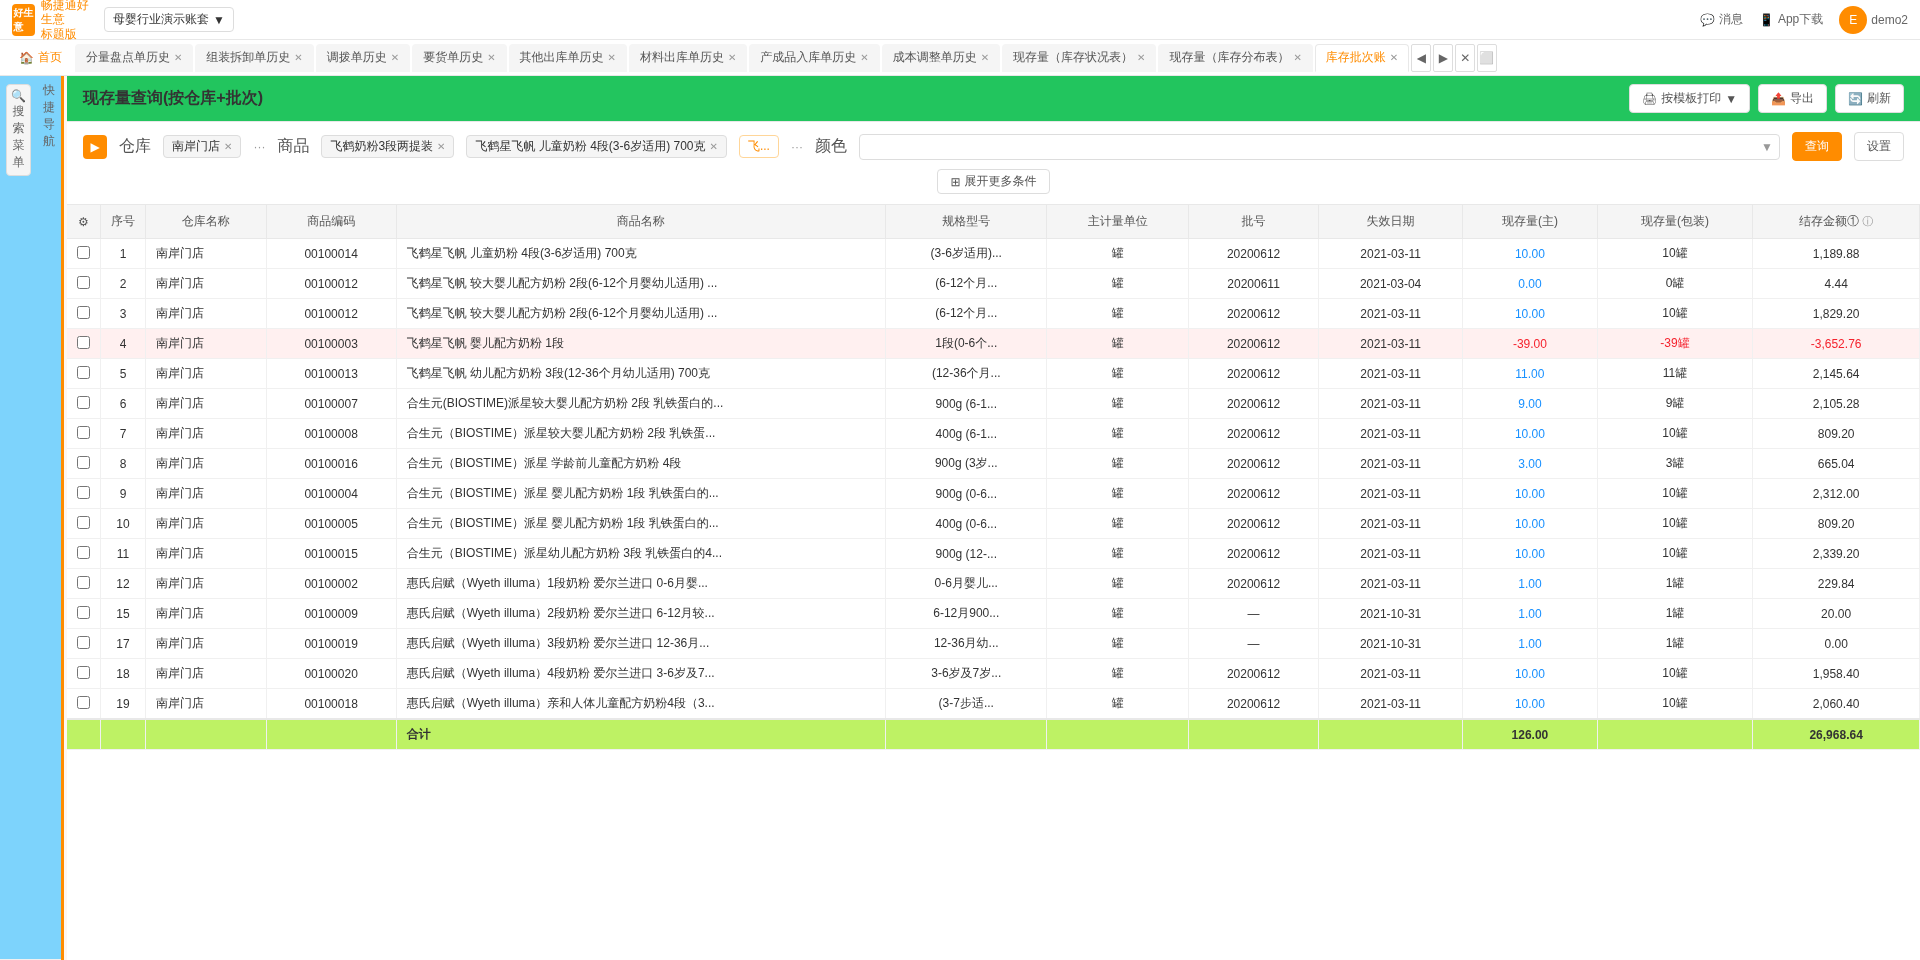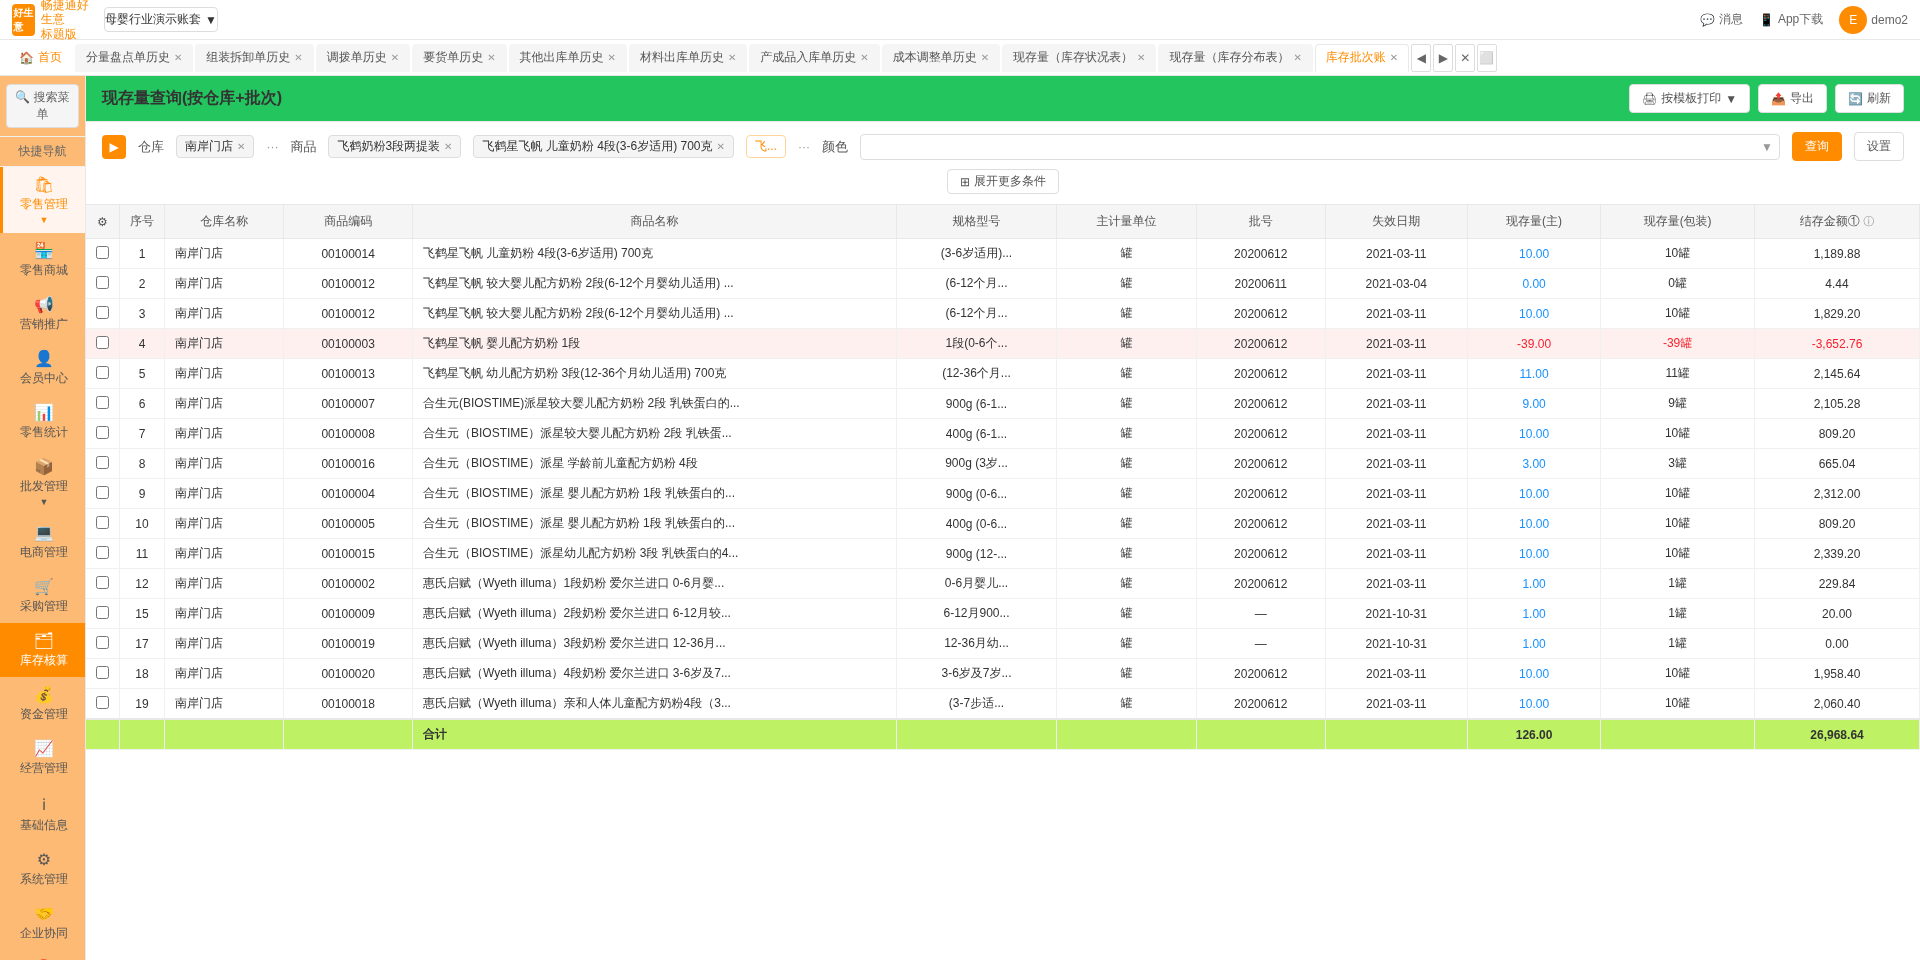--- a/index.html
+++ b/index.html
@@ -6,21 +6,21 @@
     body { background: #f5f5f5; display: flex; flex-direction: column; height: 960px; overflow: hidden; }
 
     
     .top-bar {
       display: flex; align-items: center; background: #fff; height: 40px;
       border-bottom: 1px solid #e8e8e8; padding: 0 12px; gap: 12px; flex-shrink: 0;
     }
     .logo { display: flex; align-items: center; gap: 6px; width: 80px; }
     .logo-icon { width: 32px; height: 32px; background: #ff8c00; border-radius: 4px; display: flex; align-items: center; justify-content: center; color: #fff; font-size: 10px; font-weight: bold; }
     .logo-text { color: #ff8c00; font-size: 11px; line-height: 1.2; }
-    .dropdown-selector { display: flex; align-items: center; gap: 4px; border: 1px solid #ddd; border-radius: 4px; padding: 3px 0; cursor: pointer; font-size: 12px; color: #333; }
+    .dropdown-selector { display: flex; align-items: center; gap: 4px; border: 1px solid #ddd; border-radius: 4px; padding: 3px 8px; cursor: pointer; font-size: 12px; color: #333; }
     .top-right { margin-left: auto; display: flex; align-items: center; gap: 16px; }
     .top-right-item { display: flex; align-items: center; gap: 4px; color: #666; cursor: pointer; font-size: 12px; }
     .avatar { width: 28px; height: 28px; border-radius: 50%; background: #ff8c00; display: flex; align-items: center; justify-content: center; color: #fff; font-size: 12px; }
 
     
     .tab-bar {
       display: flex; align-items: center; background: #fff; height: 36px;
       border-bottom: 1px solid #e8e8e8; padding: 0 8px; gap: 2px; flex-shrink: 0; overflow: hidden;
     }
     .tab-item {
@@ -30,21 +30,21 @@
     }
     .tab-item.active { background: #fff; border-color: #e8e8e8; border-bottom-color: #fff; color: #ff8c00; }
     .tab-item.home { color: #ff8c00; background: #fff; }
     .tab-close { color: #999; font-size: 10px; cursor: pointer; }
     .tab-nav-btn { width: 20px; height: 28px; display: flex; align-items: center; justify-content: center; cursor: pointer; color: #666; border: 1px solid #ddd; background: #fff; border-radius: 2px; }
 
     
     .main-layout { display: flex; flex: 1; overflow: hidden; }
 
     
-    .sidebar { width: 86px; background: #fdba74; border-right: 1px solid #e8e8e8; display: flex; flex-direction: column; flex-shrink: 0; }
+    .sidebar { width: 67px; background: #7dd3fc; border-right: 1px solid #e8e8e8; display: flex; flex-direction: row; flex-shrink: 0; }
     .sidebar-search { padding: 8px 6px; border-bottom: 1px solid #f0f0f0; }
     .sidebar-search-btn { width: 100%; background: #f5f5f5; border: 1px solid #ddd; border-radius: 4px; padding: 4px; text-align: center; cursor: pointer; color: #666; font-size: 11px; }
     .sidebar-nav-btn { padding: 6px; border-bottom: 1px solid #f0f0f0; text-align: center; cursor: pointer; color: #666; font-size: 11px; }
     .sidebar-item {
       display: flex; flex-direction: column; align-items: center; justify-content: center;
       padding: 8px 4px; cursor: pointer; color: #555; font-size: 11px; gap: 2px;
       border-left: 3px solid transparent;
     }
     .sidebar-item.active { color: #ff8c00; background: #fff5ee; border-left-color: #ff8c00; }
     .sidebar-icon { font-size: 16px; }
@@ -56,21 +56,21 @@
     .page-header { background: #22c55e; padding: 8px 16px; display: flex; align-items: center; justify-content: space-between; border-bottom: 1px solid #e8e8e8; flex-shrink: 0; }
     .page-title { font-size: 16px; font-weight: bold; color: #333; }
     .page-actions { display: flex; align-items: center; gap: 8px; }
     .btn { display: flex; align-items: center; gap: 4px; padding: 5px 12px; border-radius: 4px; cursor: pointer; font-size: 12px; border: 1px solid #ddd; background: #fff; color: #555; }
     .btn-primary { background: #ff8c00; color: #fff; border-color: #ff8c00; }
     .btn-outline { border-color: #ddd; }
 
     
     .filter-area { background: #fff; padding: 10px 16px; border-bottom: 1px solid #e8e8e8; flex-shrink: 0; }
     .filter-row { display: flex; align-items: center; gap: 12px; flex-wrap: wrap; }
-    .filter-label { color: #555; font-size: 13px; white-space: nowrap; }
+    .filter-label { color: #555; font-size: 16px; white-space: nowrap; }
     .filter-tag { display: flex; align-items: center; gap: 4px; background: #f5f5f5; border: 1px solid #ddd; border-radius: 4px; padding: 2px 8px; font-size: 12px; color: #333; }
     .filter-tag .close { color: #999; cursor: pointer; font-size: 10px; }
     .filter-more { display: flex; align-items: center; gap: 4px; color: #ff8c00; cursor: pointer; font-size: 12px; border: 1px solid #ffd699; border-radius: 4px; padding: 2px 8px; }
     .filter-ellipsis { color: #999; cursor: pointer; }
     .expand-btn { display: flex; align-items: center; justify-content: center; gap: 4px; color: #555; cursor: pointer; font-size: 12px; border: 1px solid #ddd; border-radius: 4px; padding: 3px 12px; margin: 8px auto 0; width: fit-content; }
 
     
     .table-container { flex: 1; overflow: auto; padding: 0; background: #fff; }
     table { width: 100%; border-collapse: collapse; font-size: 12px; }
     thead tr { background: #f5f5f5; }

